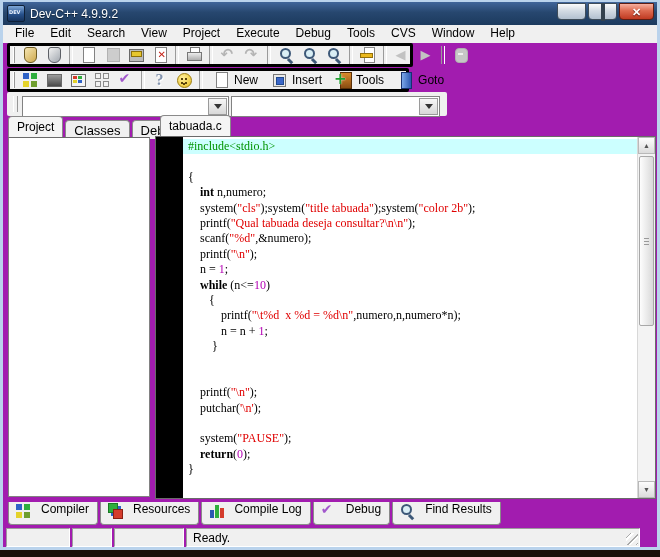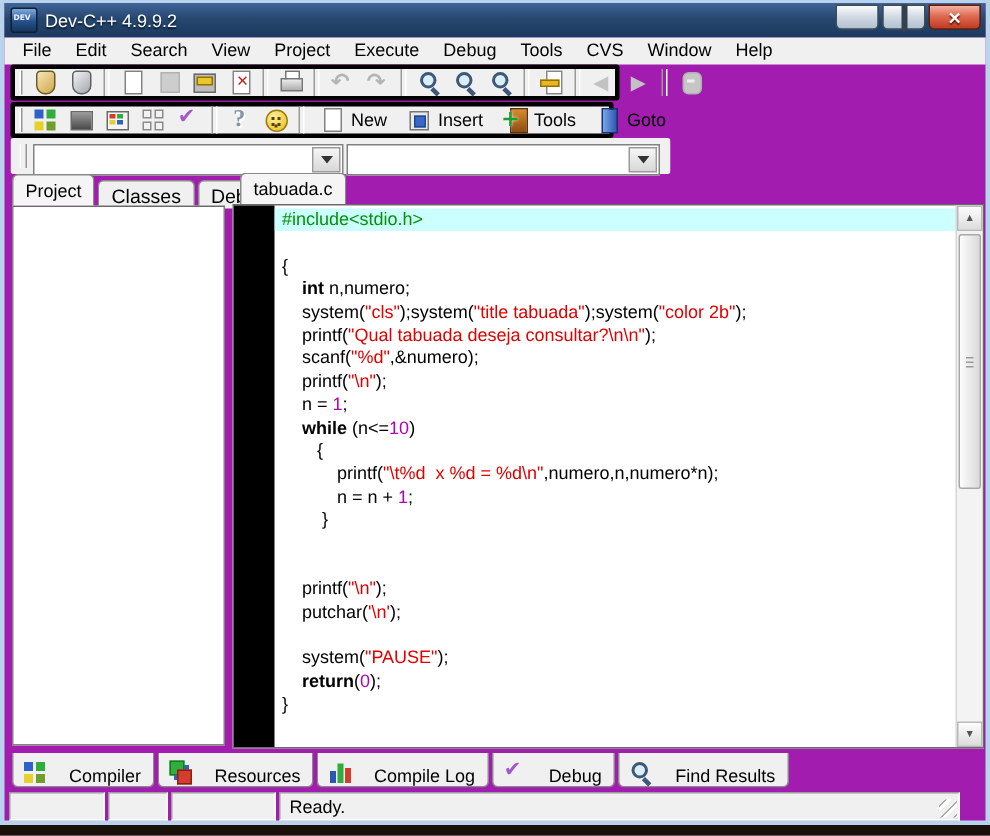--- a/index.html
+++ b/index.html
@@ -113,39 +113,39 @@
   #left-tabs{position:absolute;left:5px;top:113px;display:flex;align-items:flex-end;height:22px}
   #editor-tabs{position:absolute;left:157px;top:113px;display:flex;align-items:flex-start;height:22px}
 
   
   #left-panel{position:absolute;left:5px;top:135px;width:142px;height:360px;background:#fff;
       border:1px solid #828282;border-top-color:#6a6a6a;box-sizing:border-box}
   #editor{position:absolute;left:152px;top:134px;width:501px;height:363px;background:#fff;
       border:1px solid #6a6a6a;box-sizing:border-box}
   #gutter{position:absolute;left:0;top:0;bottom:0;width:27px;background:#000}
   #code-area{position:absolute;left:27px;top:0;right:17px;bottom:0;overflow:hidden;padding-top:2px}
-  .code-line{font-family:Liberation Sans, sans-serif;font-size:12px;line-height:15.4px;height:15.4px;
+  .code-line{font-family:Liberation Serif, serif;font-size:12px;line-height:15.4px;height:15.4px;
       white-space:pre;padding-left:5px}
   .code-line.hl{background:var(--c-hl);margin-right:0}
   .cs-kw{font-weight:bold}
   .cs-str{color:var(--c-str)}
   .cs-num{color:var(--c-num)}
   .cs-dir{color:var(--c-dir)}
   #vscroll{position:absolute;right:0;top:0;bottom:0;width:17px;background:#f3f3f3;border-left:1px solid #d8d8d8}
   .sbtn{position:absolute;left:0;right:0;height:17px;background:linear-gradient(#fdfdfd,#dcdcdc);border:1px solid #b9b9b9;
       box-sizing:border-box;display:flex;align-items:center;justify-content:center;font-size:7px;color:#555}
   #sb-up{top:0} #sb-down{bottom:0}
   #sb-thumb{position:absolute;left:1px;right:1px;top:19px;height:168px;border:1px solid #a8a8a8;border-radius:2px;
       background:linear-gradient(90deg,#fdfdfd,#d9d9d9)}
   #sb-thumb::after{content:"";position:absolute;left:4px;right:4px;top:50%;height:1px;background:#9a9a9a;
       box-shadow:0 -3px 0 #9a9a9a,0 3px 0 #9a9a9a}
 
   
   #bottom-tabs{position:absolute;left:5px;top:500px;height:23px;display:flex;align-items:flex-end}
-  .btab{display:flex;align-items:flex-end;gap:13px;height:22px;padding:0 8px 0 5px;border:1px solid #8a8a8a;border-top:none;
+  .btab{display:flex;align-items:flex-start;gap:8px;height:22px;padding:0 8px 0 5px;border:1px solid #8a8a8a;border-top:none;
       border-radius:0 0 4px 4px;margin-right:2px;background:#f0f0f0;font-size:12px}
   .bic{width:19px;height:18px;position:relative;flex:none}
 
   
   #statusbar{position:absolute;left:3px;right:17px;top:526px;height:19px;display:flex;gap:2px}
   .spanel{border:1px solid;border-color:#9d9d9d #fff #fff #9d9d9d;background:#f0f0f0;box-sizing:border-box;
       display:flex;align-items:center;padding:0 6px;font-size:12px}
   .spanel.grow{flex:1;position:relative}
   .spanel.grow::after{content:"";position:absolute;right:1px;bottom:1px;width:12px;height:12px;
       background:repeating-linear-gradient(135deg,transparent 0 3px,#aaa 3px 4px,#fff 4px 6px)}

